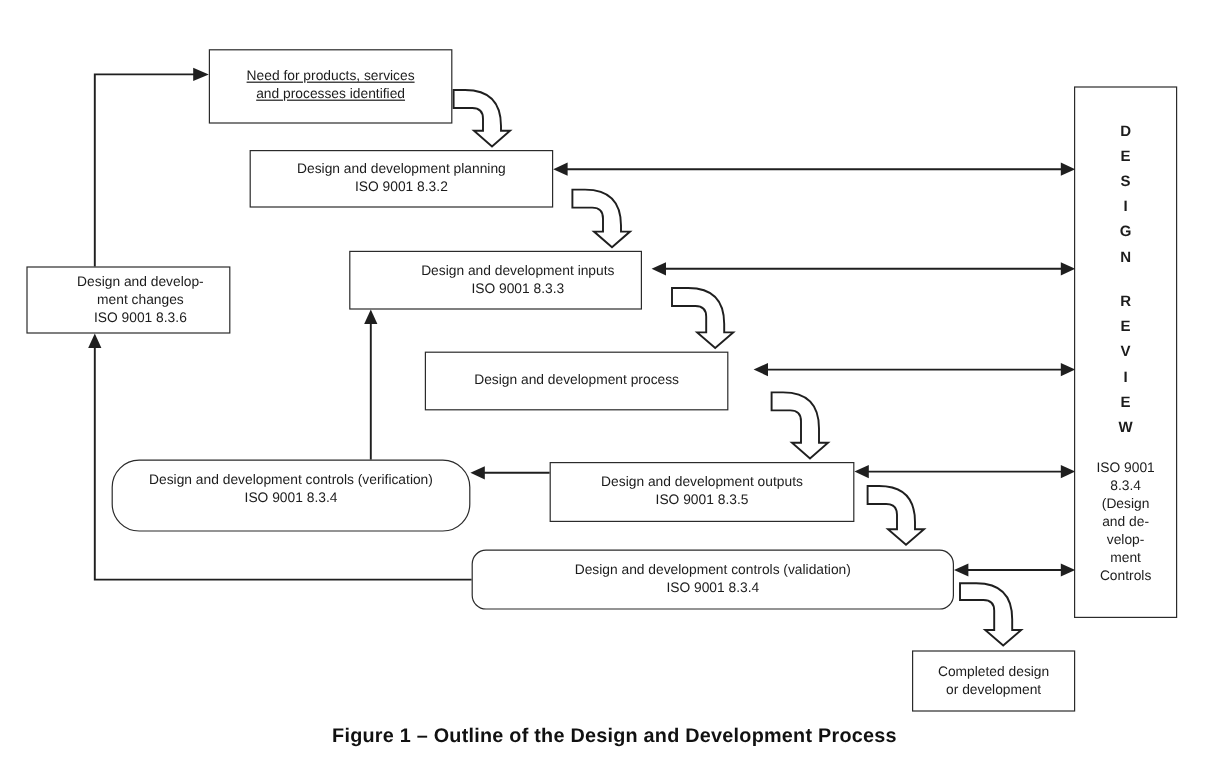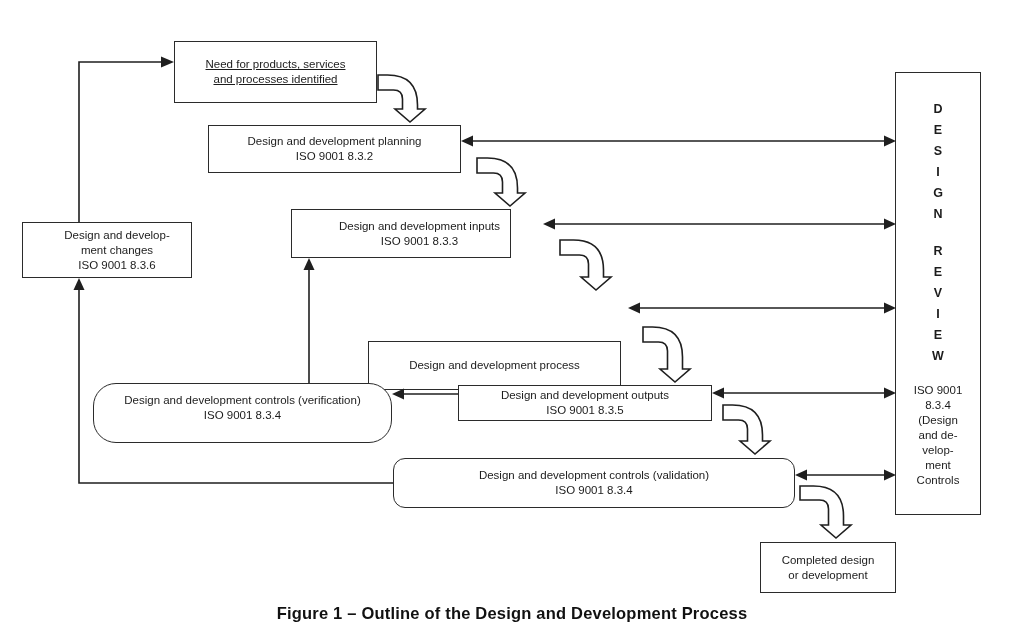--- a/index.html
+++ b/index.html
@@ -35,30 +35,30 @@
   <div class="fbox" style="left:174px;top:41px;width:203px;height:62px;text-decoration:underline;">
     <div class="bline">Need for products, services</div>
     <div class="bline">and processes identified</div>
   </div>
 
   <div class="fbox" style="left:208px;top:125px;width:253px;height:48px;">
     <div class="bline">Design and development planning</div>
     <div class="bline">ISO 9001 8.3.2</div>
   </div>
 
-  <div class="fbox" style="left:291px;top:209px;width:220px;height:49px;padding-left:37px;">
+  <div class="fbox" style="left:291px;top:209px;width:244px;height:49px;padding-left:37px;">
     <div class="bline">Design and development inputs</div>
     <div class="bline">ISO 9001 8.3.3</div>
   </div>
 
-  <div class="fbox" style="left:368px;top:293px;width:253px;height:49px;margin-top:48px;">
+  <div class="fbox" style="left:354px;top:293px;width:253px;height:49px;">
     <div class="bline">Design and development process</div>
   </div>
 
-  <div class="fbox" style="left:458px;top:385px;width:254px;height:36px;">
+  <div class="fbox" style="left:458px;top:385px;width:254px;height:50px;">
     <div class="bline">Design and development outputs</div>
     <div class="bline">ISO 9001 8.3.5</div>
   </div>
 
   <div class="fbox" style="left:393px;top:458px;width:402px;height:50px;border-radius:12px;">
     <div class="bline">Design and development controls (validation)</div>
     <div class="bline">ISO 9001 8.3.4</div>
   </div>
 
   <div class="fbox top-align" style="left:93px;top:383px;width:299px;height:60px;">

